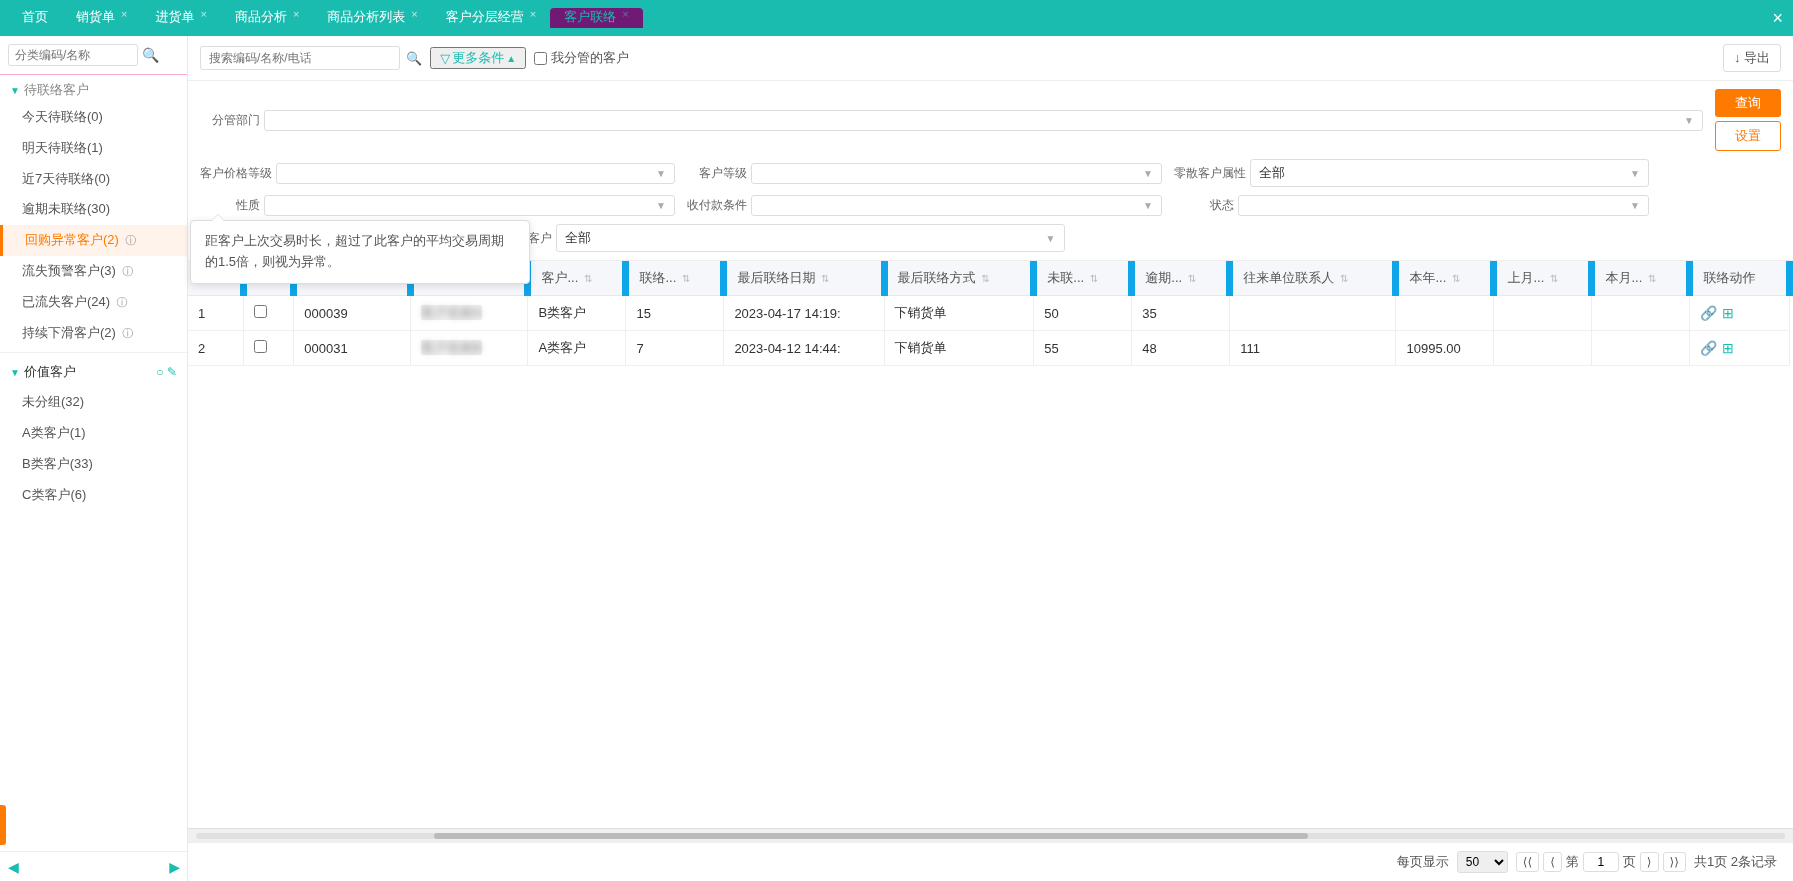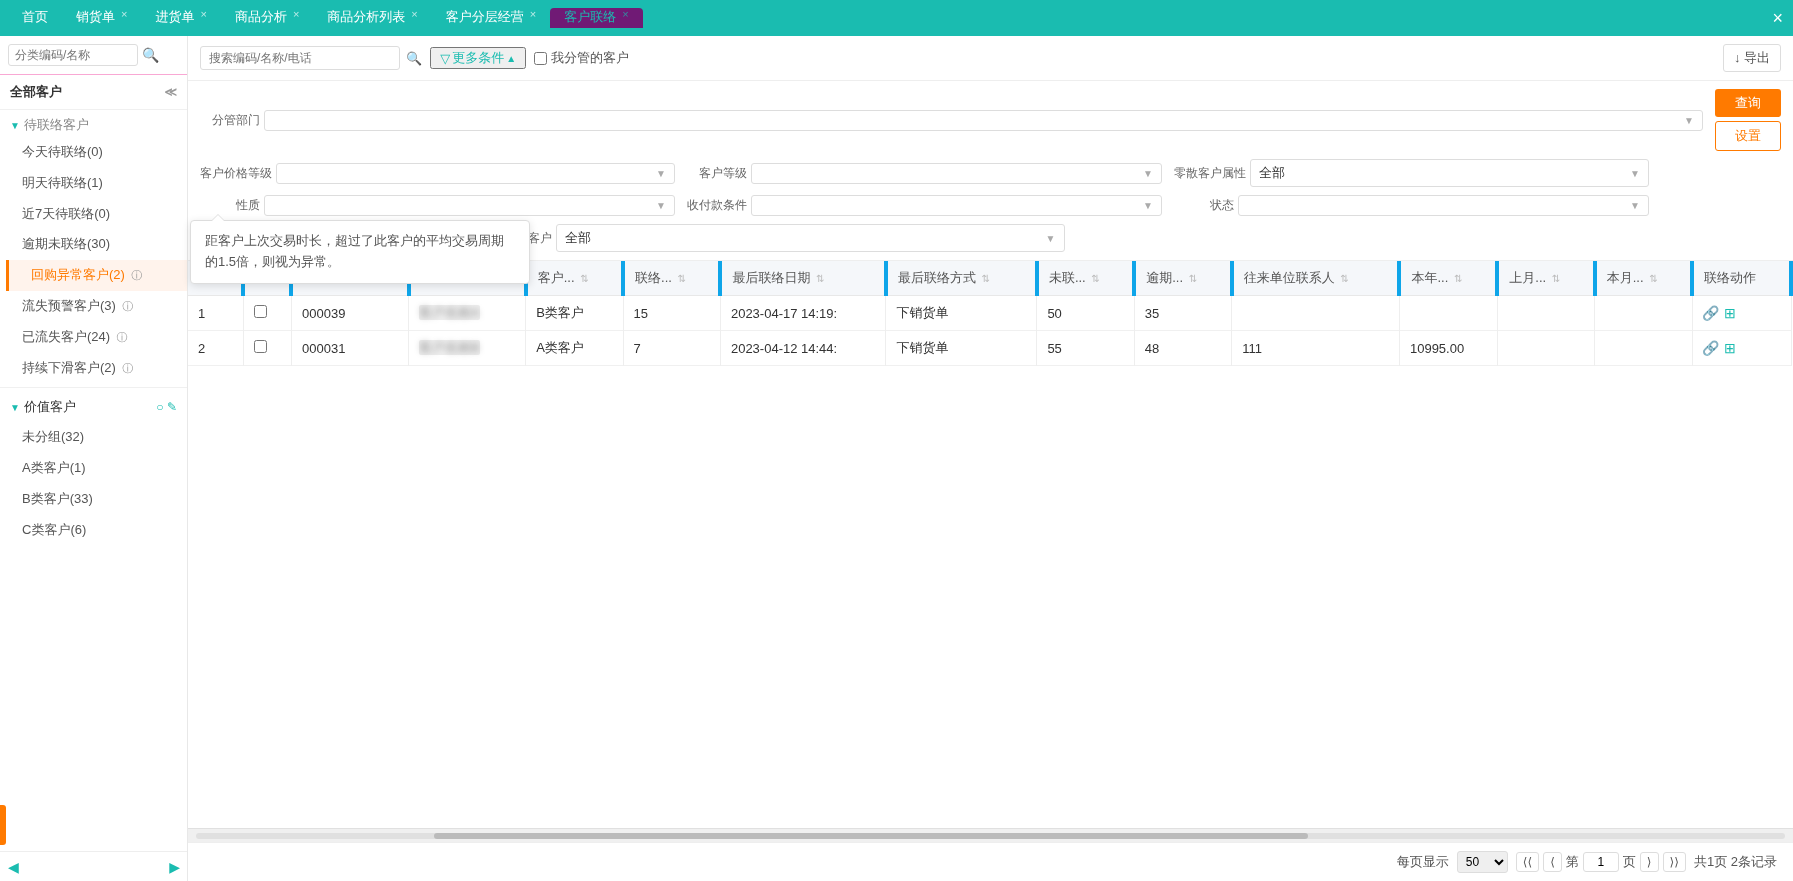--- a/index.html
+++ b/index.html
@@ -108,21 +108,20 @@
       padding: 5px 10px 5px 22px;
       color: #555;
       cursor: pointer;
       font-size: 12px;
       line-height: 1.6;
     }
     .sidebar-item.active {
       background: #fff3ec;
       color: #ff7a00;
       border-left: 3px solid #ff7a00;
-      margin-left: 6px;
     }
     .sidebar-divider { height: 1px; background: #f0f0f0; margin: 4px 0; }
     .sidebar-customer-group {
       padding: 6px 10px;
       display: flex;
       align-items: center;
       justify-content: space-between;
       color: #333;
       font-size: 12px;
     }
@@ -273,21 +272,21 @@
     }
     thead tr {
       background: #f5f7fa;
       border-bottom: 1px solid #e8e8e8;
     }
     thead th {
       padding: 8px 10px;
       text-align: left;
       color: #555;
       font-weight: normal;
-      border-right: 4px solid #0ea5e9;
+      border-right: 7px solid #0ea5e9;
       white-space: nowrap;
     }
     thead th.sortable { cursor: pointer; }
     thead th .col-sort { color: #bbb; font-size: 10px; margin-left: 2px; }
     tbody tr { border-bottom: 1px solid #f0f0f0; }
     tbody td {
       padding: 8px 10px;
       color: #333;
       border-right: 1px solid #eee;
       white-space: nowrap;
@@ -461,24 +460,20 @@
 
 <div class="main-layout">
 
   <div class="sidebar">
 
     <div class="sidebar-search">
       <input type="text" placeholder="分类编码/名称" style="">
       <span class="search-icon-btn">🔍</span>
     </div>
 
-    <div class="sidebar-section-header">
-      <span>全部客户</span>
-      <span class="collapse-icon">≪</span>
-    </div>
 
     <div class="sidebar-group-label">
       <span class="arrow">▼</span>
       <span>待联络客户</span>
     </div>
     <div class="sidebar-item">
       <span>今天待联络(0)</span>
     </div>
     <div class="sidebar-item">
       <span>明天待联络(1)</span>

